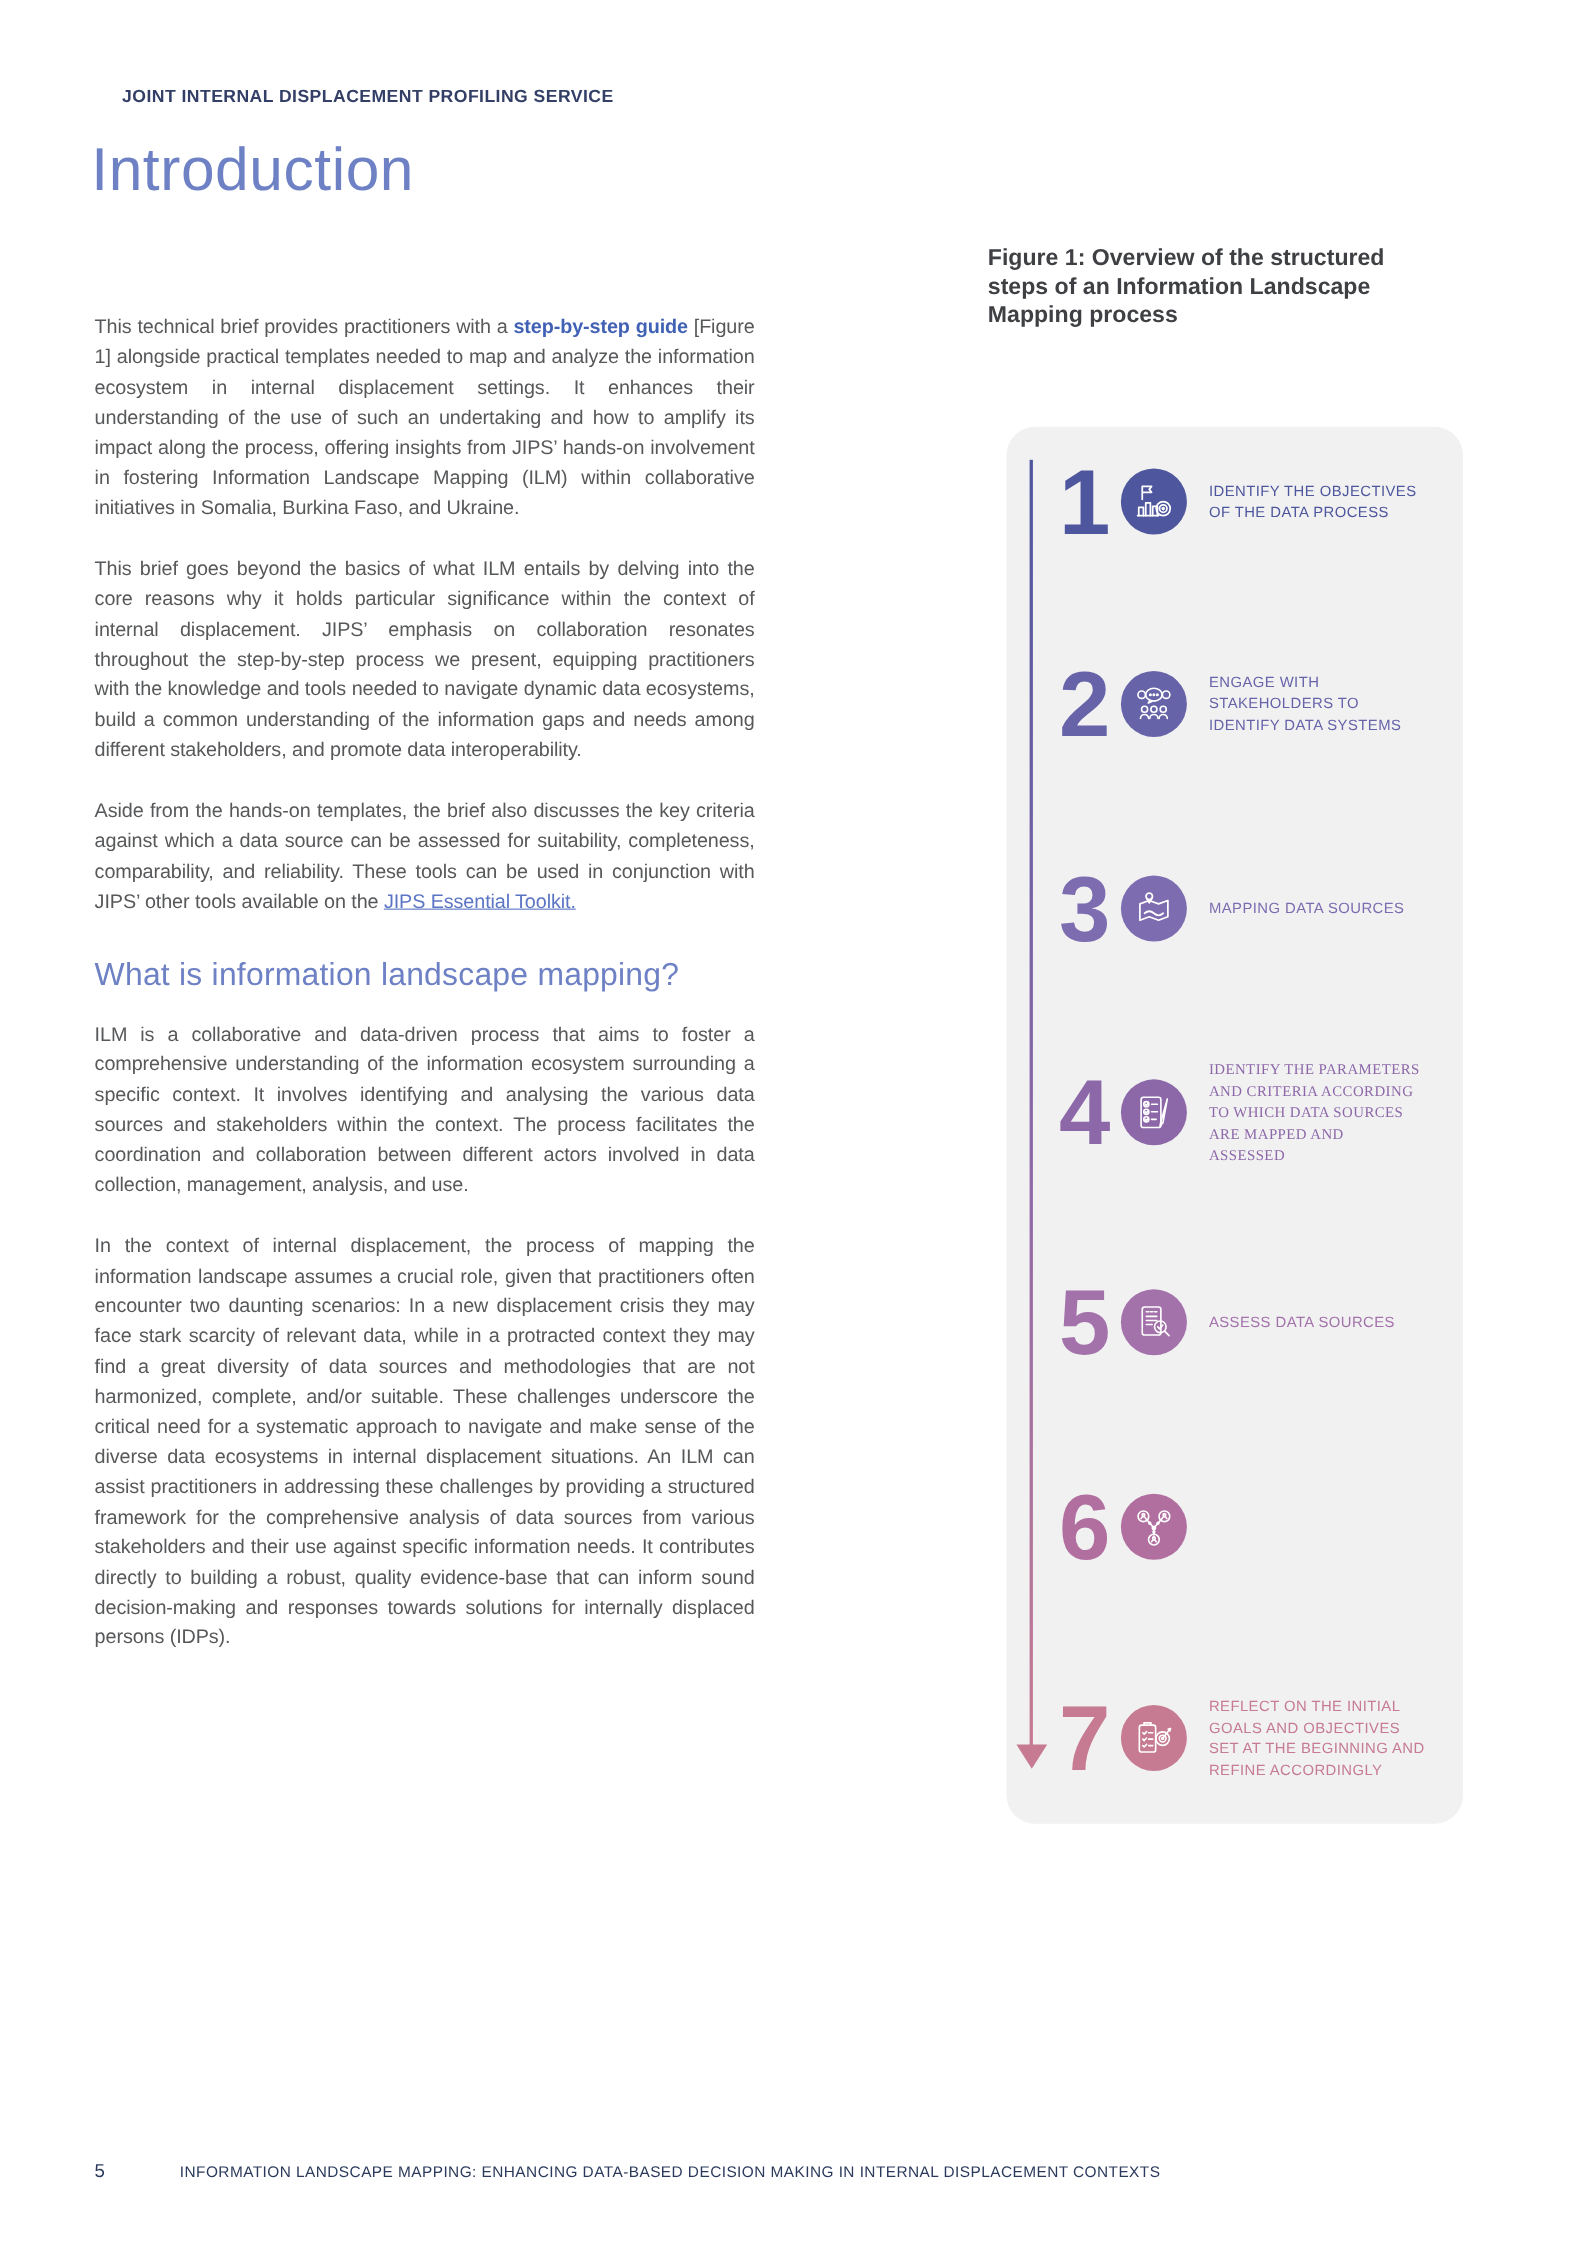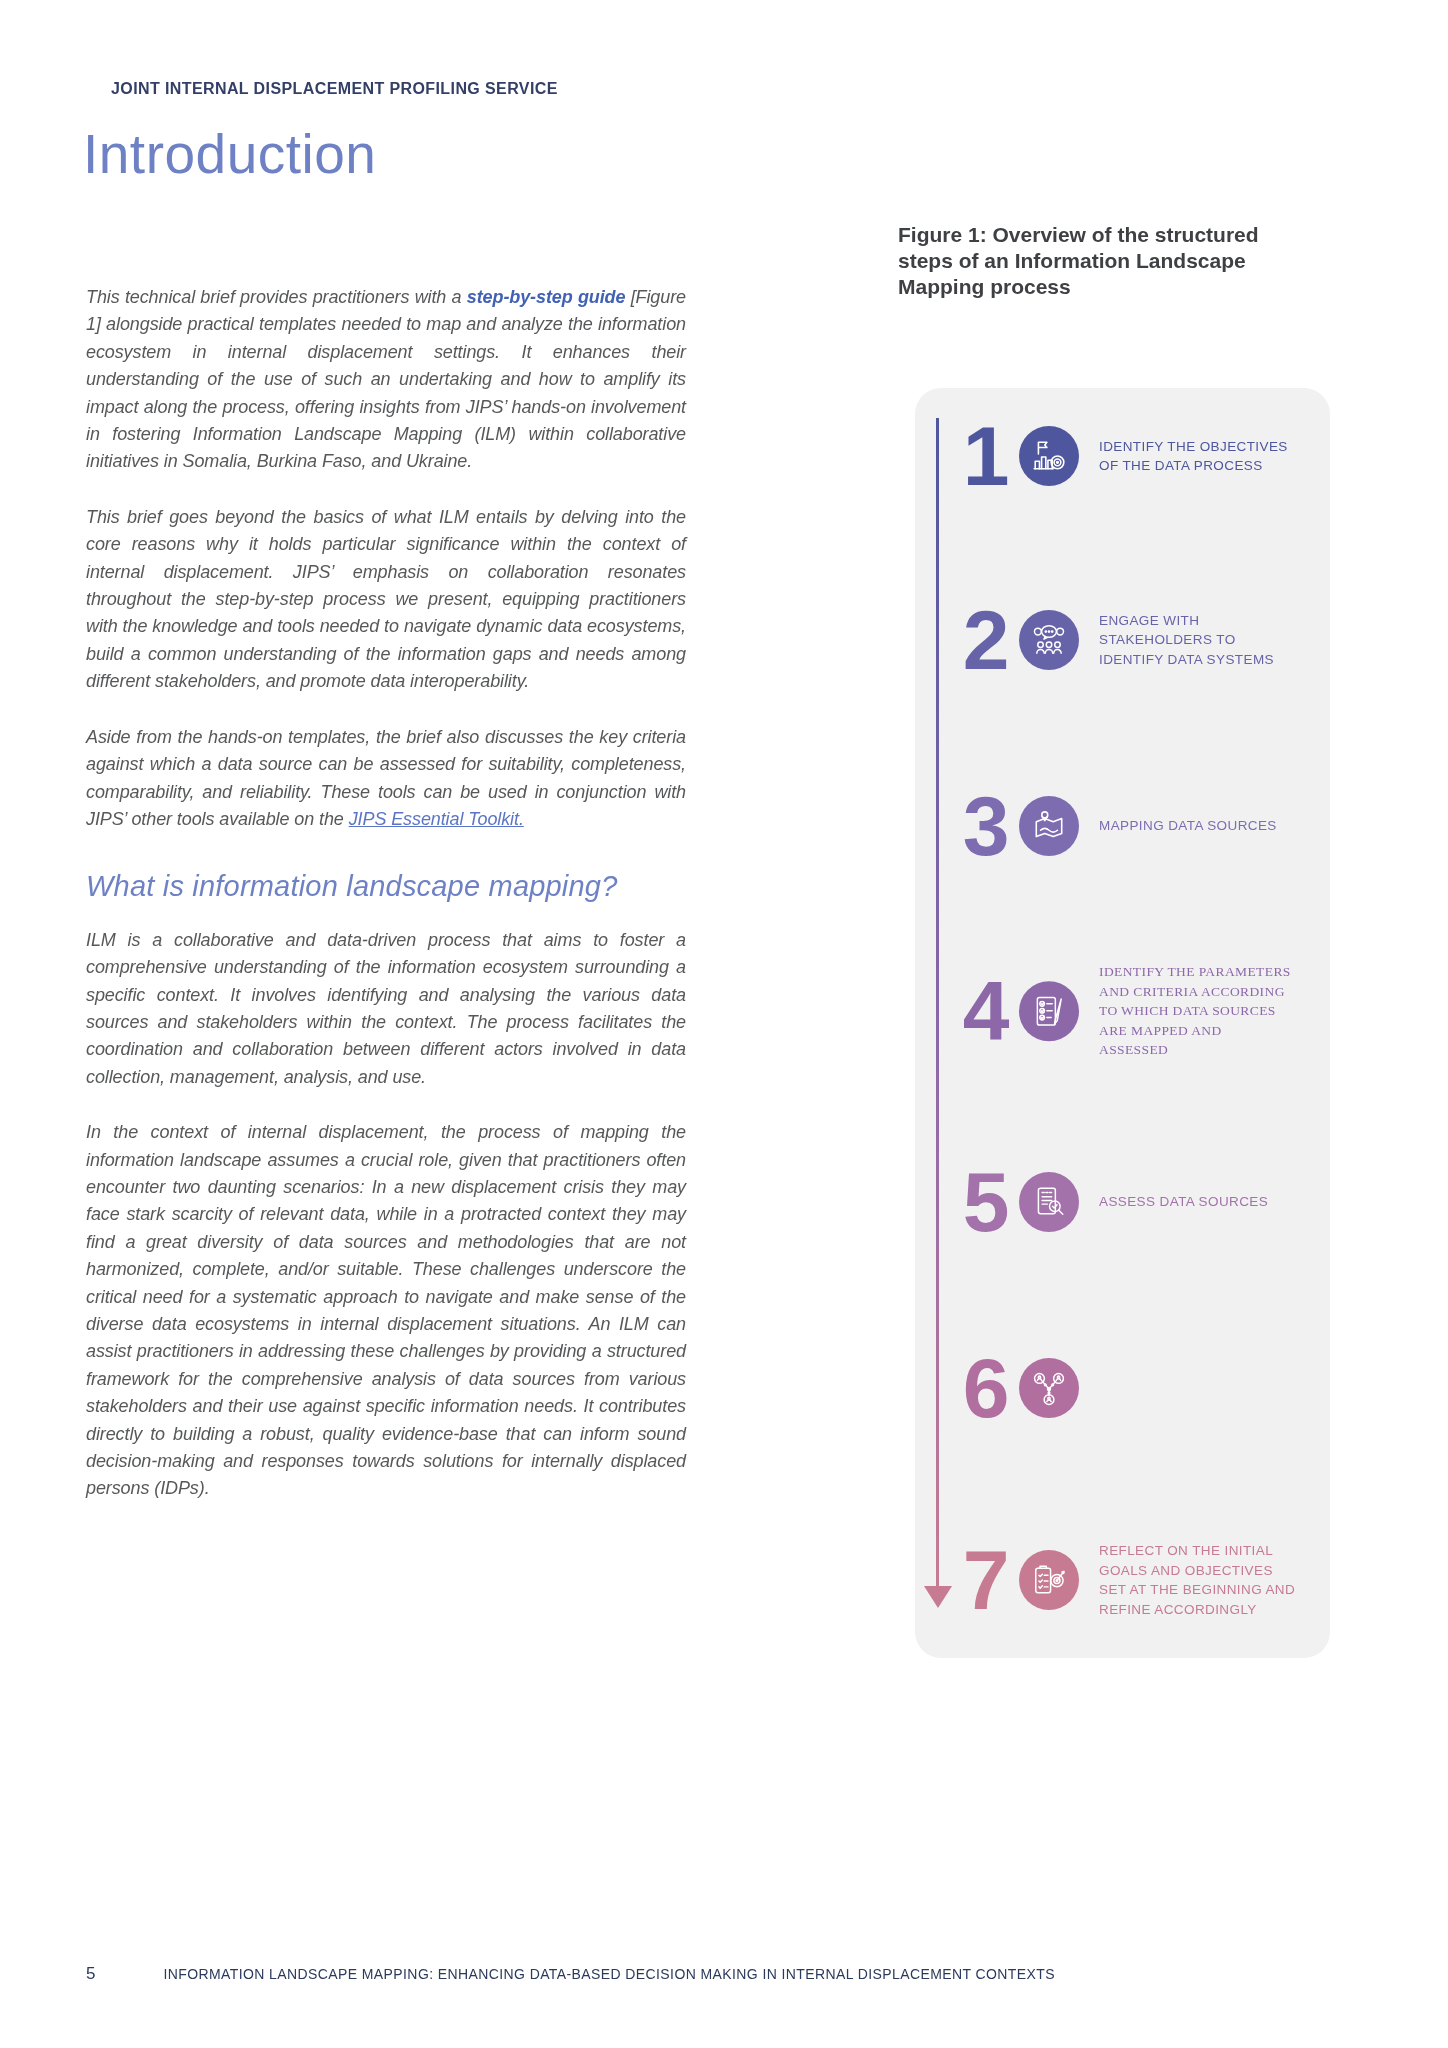--- a/index.html
+++ b/index.html
@@ -38,21 +38,20 @@
   .article {
     position: absolute;
     left: 86px;
     top: 284px;
     width: 600px;
     color: #57585a;
     font-size: 18px;
     line-height: 27.4px;
     text-align: justify;
     letter-spacing: -0.1px;
-    font-style: italic;
   }
   .article p { margin: 0 0 28px 0; }
   .inline-bold-link {
     color: #4161b5;
     font-weight: 700;
   }
   .toolkit-link {
     color: #5b75c4;
     text-decoration: underline;
     cursor: pointer;

